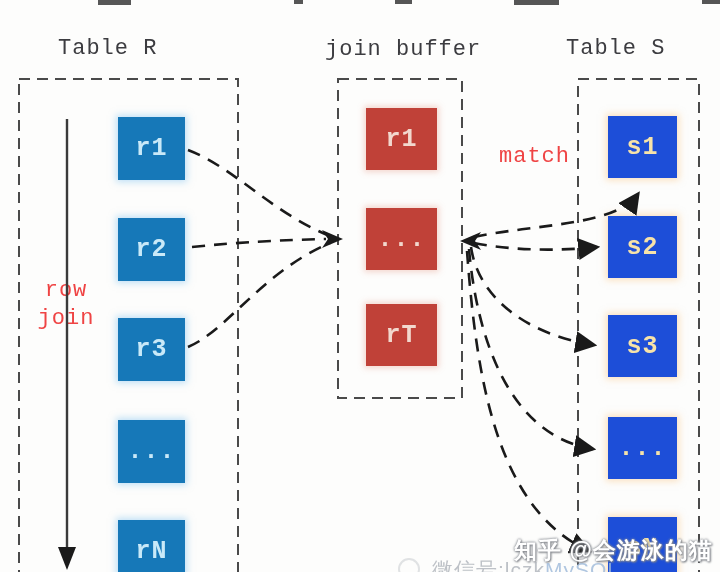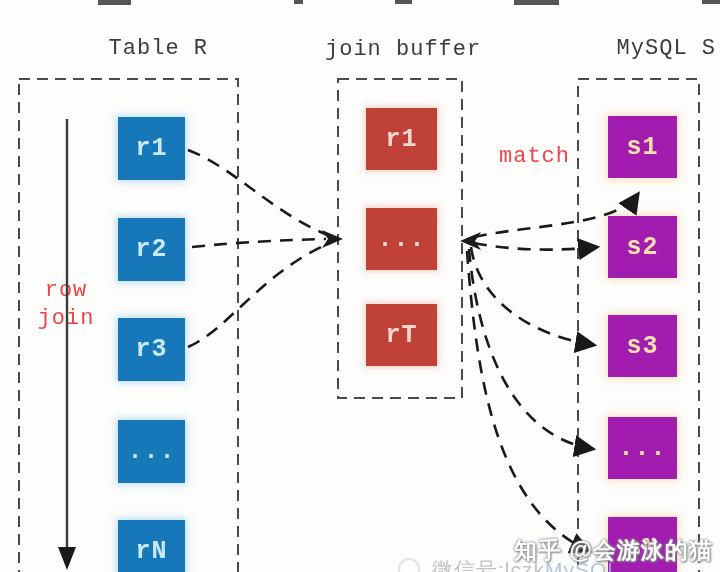--- a/index.html
+++ b/index.html
@@ -3,40 +3,40 @@
 <meta charset="utf-8">
 <style>
   html,body{margin:0;padding:0;background:#e9e9e9;}
   #stage{
     position:relative;width:720px;height:572px;overflow:hidden;
     background:#fdfdfc;
     font-family:"Liberation Mono","DejaVu Sans Mono",monospace;
   }
   .title{
     position:absolute;font-size:22px;font-weight:500;color:#3c3c40;
-    text-align:right;letter-spacing:1px;white-space:nowrap;
+    text-align:left;letter-spacing:1px;white-space:nowrap;
   }
   .side-label{
     position:absolute;font-size:22px;color:#ef4444;text-align:center;
     line-height:28px;letter-spacing:1px;white-space:nowrap;
   }
   .cell{
     position:absolute;display:flex;align-items:center;justify-content:center;
     font-size:25px;font-weight:bold;letter-spacing:1px;
   }
   .cell.blue{
     width:67px;height:63px;background:#1678b8;color:#c9e9f8;
     box-shadow:0 0 7px 2px rgba(130,195,240,.5);
   }
   .cell.red{
     width:71px;height:62px;background:#c04138;color:#f2d8ce;
     box-shadow:0 0 6px 2px rgba(225,140,120,.35);
   }
   .cell.orange{
-    width:69px;height:62px;background:#a21caf;color:#f7e3a9;
+    width:69px;height:62px;background:#1d4ed8;color:#f7e3a9;
     box-shadow:0 0 7px 2px rgba(250,195,130,.5);
   }
   #wires{position:absolute;left:0;top:0;width:720px;height:572px;z-index:3;pointer-events:none;}
   .boxes-layer{position:absolute;left:0;top:0;width:720px;height:561px;z-index:2;}
   .text-layer{position:absolute;left:0;top:0;width:720px;height:572px;z-index:2;}
   #zhihu-mark{
     position:absolute;left:514px;top:527px;z-index:5;
     font-family:"Liberation Sans",sans-serif;
     font-size:23px;font-weight:bold;color:#ffffff;white-space:nowrap;
     text-shadow:0 0 2px #8f9298,0 0 3px #8f9298,1px 1px 2px #7d8086;
@@ -96,21 +96,21 @@
       <path marker-end="url(#ah)" d="M 474 243 C 515 251, 560 251, 597 247"></path>
       <path marker-end="url(#ah)" d="M 471 247 C 478 296, 524 334, 594 345"></path>
       <path marker-end="url(#ah)" d="M 469 249 C 477 340, 510 436, 593 449"></path>
       <path marker-end="url(#ah)" d="M 467 251 C 476 370, 494 508, 589 551"></path>
     </g>
   </svg>
 
   <div class="text-layer">
     <div class="title" style="left:58px;top:36px;width:150px">Table R</div>
     <div class="title" style="left:325px;top:37px;width:150px">join buffer</div>
-    <div class="title" style="left:566px;top:36px;width:150px">MySQL S</div>
+    <div class="title" style="left:566px;top:36px;width:150px">Table S</div>
 
     <div class="side-label" style="left:26px;top:277px;width:80px">
       <div>row</div>
       <div>join</div>
     </div>
 
     <div class="side-label" style="left:499px;top:143px">match</div>
   </div>
 
   <div class="boxes-layer">

